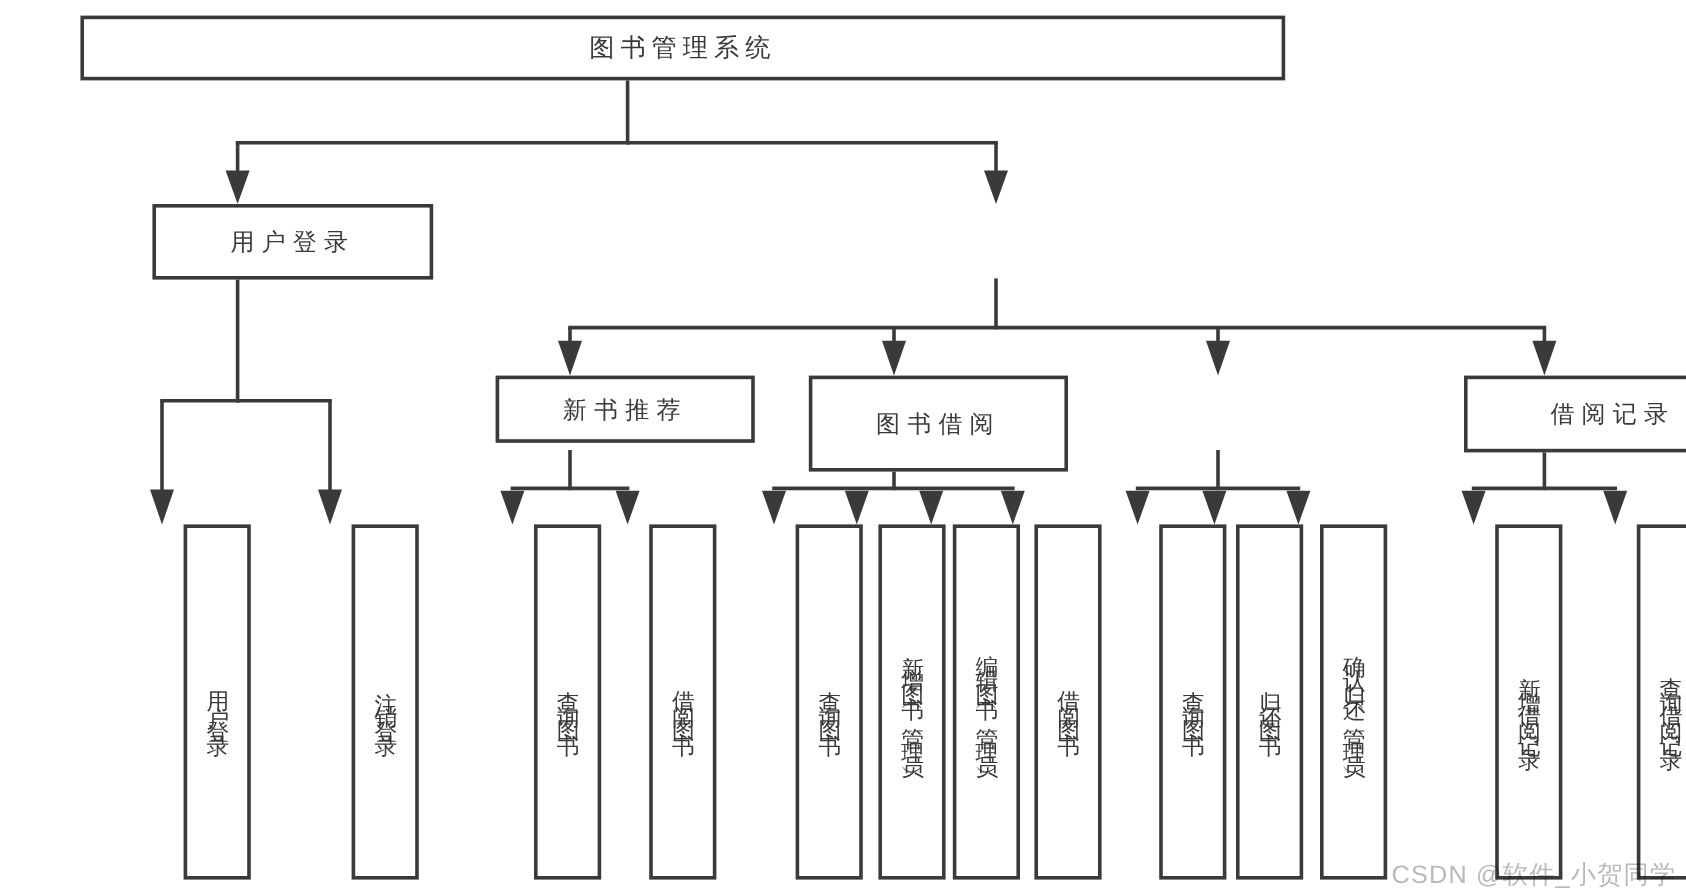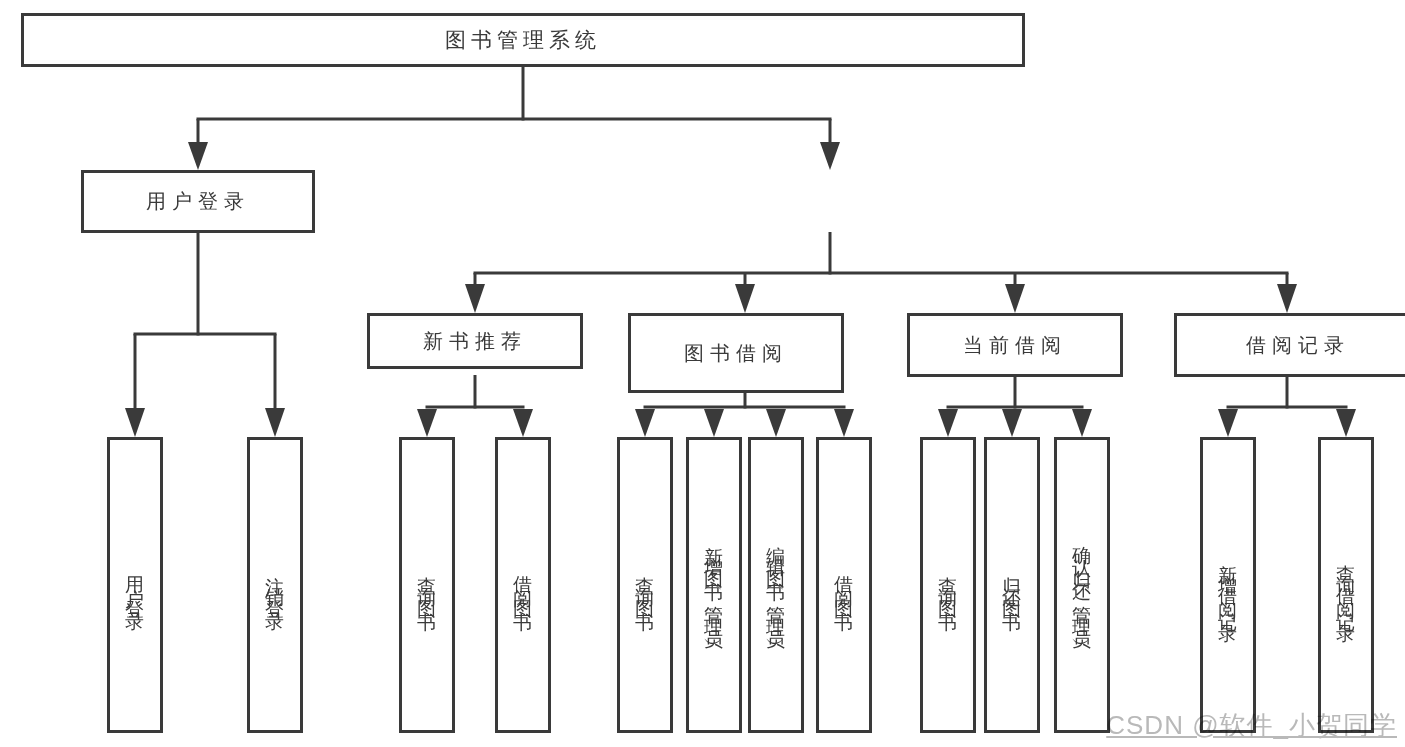--- a/index.html
+++ b/index.html
@@ -24,20 +24,21 @@
   }
   .node {
     position: absolute;
     box-sizing: border-box;
     background: #ffffff;
     border: 3px solid #3a3a3a;
     display: flex;
     align-items: center;
     justify-content: center;
     z-index: 2;
+    margin-left: 46px;
   }
   .node .h-label {
     font-size: 20px;
     letter-spacing: 6px;
     white-space: nowrap;
     color: #3a3a3a;
   }
   .node.root-box .h-label {
     font-size: 21px;
     letter-spacing: 5px;
@@ -48,27 +49,26 @@
     font-size: 19px;
     letter-spacing: 12px;
     line-height: 1;
     white-space: nowrap;
     color: #3a3a3a;
   }
   .watermark {
     position: absolute;
     right: 8px;
     bottom: 4px;
-    font-size: 26px;
+    font-size: 21px;
     letter-spacing: 1px;
     color: #b9b9b9;
     mix-blend-mode: multiply;
     z-index: 10;
     white-space: nowrap;
-    text-decoration: underline;
   }
 </style>
 </head>
 <body>
 
 <div class="canvas">
 
   <svg class="connectors" width="1405" height="747" viewBox="0 0 1405 747">
     <g stroke="#3a3a3a" stroke-width="3" fill="none">
 
@@ -131,23 +131,20 @@
   <div class="node" style="left:81px;top:170px;width:234px;height:63px">
     <span class="h-label">用户登录</span>
   </div>
 
   <div class="node" style="left:367px;top:313px;width:216px;height:56px">
     <span class="h-label">新书推荐</span>
   </div>
   <div class="node" style="left:628px;top:313px;width:216px;height:80px">
     <span class="h-label">图书借阅</span>
   </div>
-  <div class="node" style="left:907px;top:313px;width:216px;height:64px">
-    <span class="h-label">当前借阅</span>
-  </div>
   <div class="node" style="left:1174px;top:313px;width:248px;height:64px">
     <span class="h-label">借阅记录</span>
   </div>
 
   <div class="node leaf" style="left:107px;top:437px;width:56px;height:296px">
     <span class="v-label">用户登录</span>
   </div>
   <div class="node leaf" style="left:247px;top:437px;width:56px;height:296px">
     <span class="v-label">注销登录</span>
   </div>

